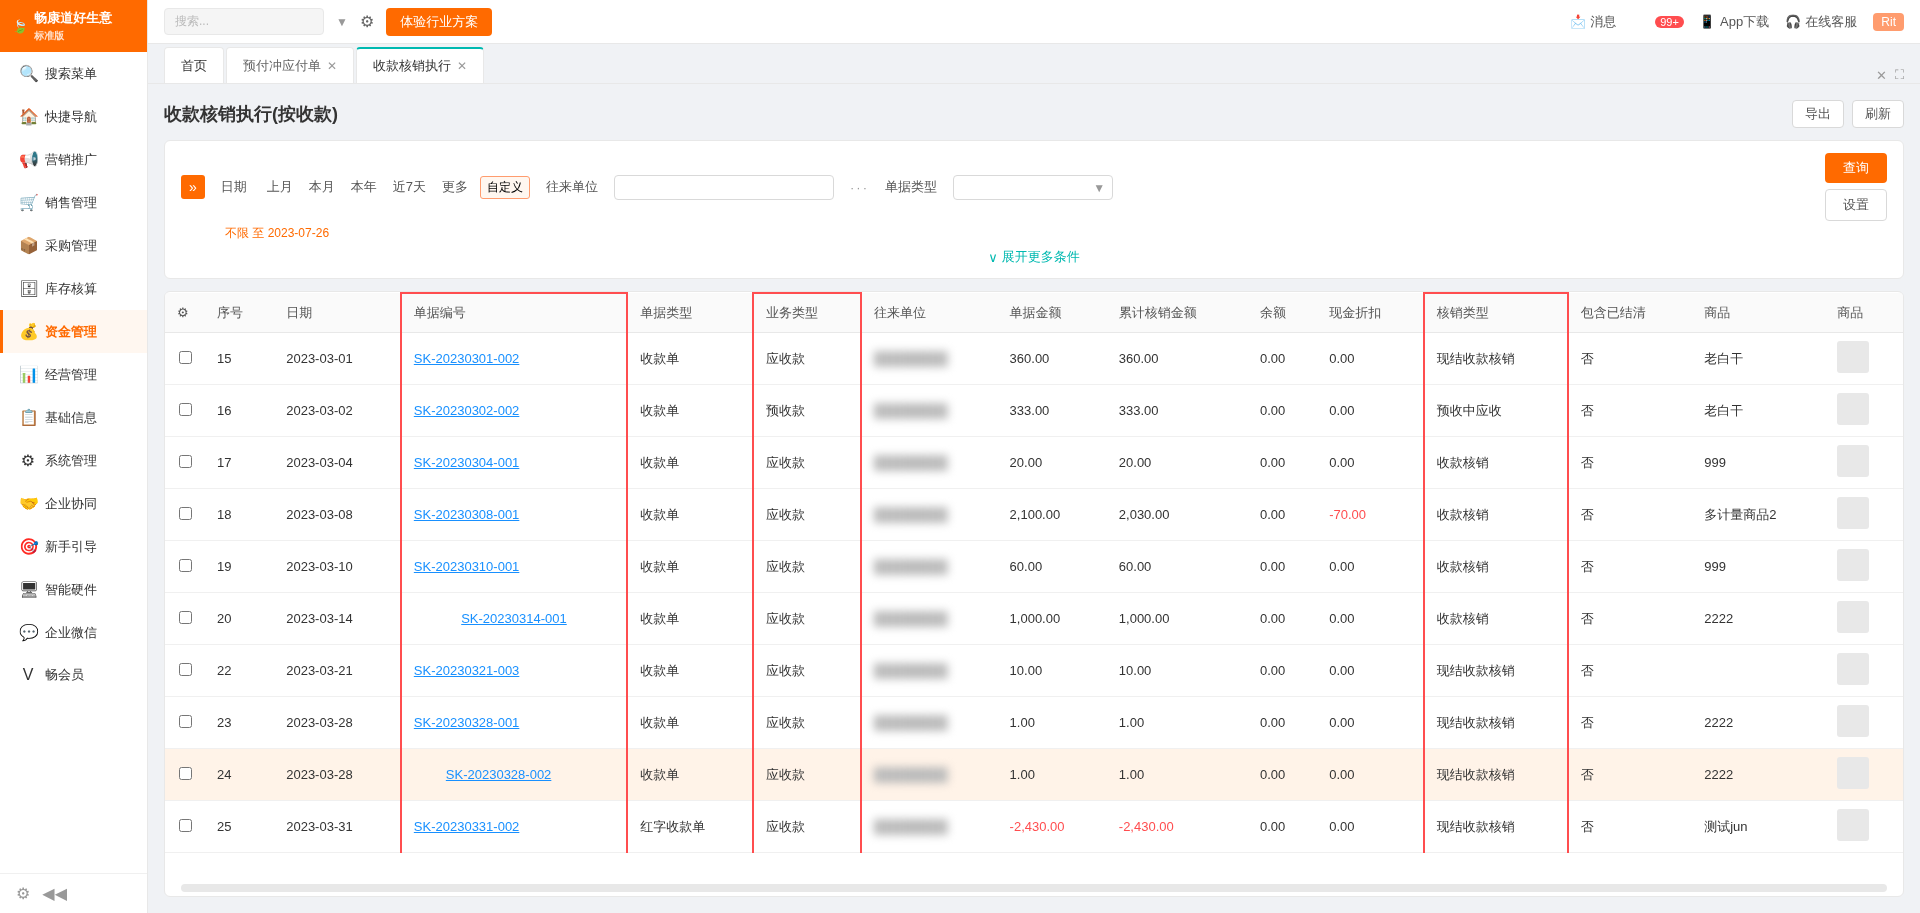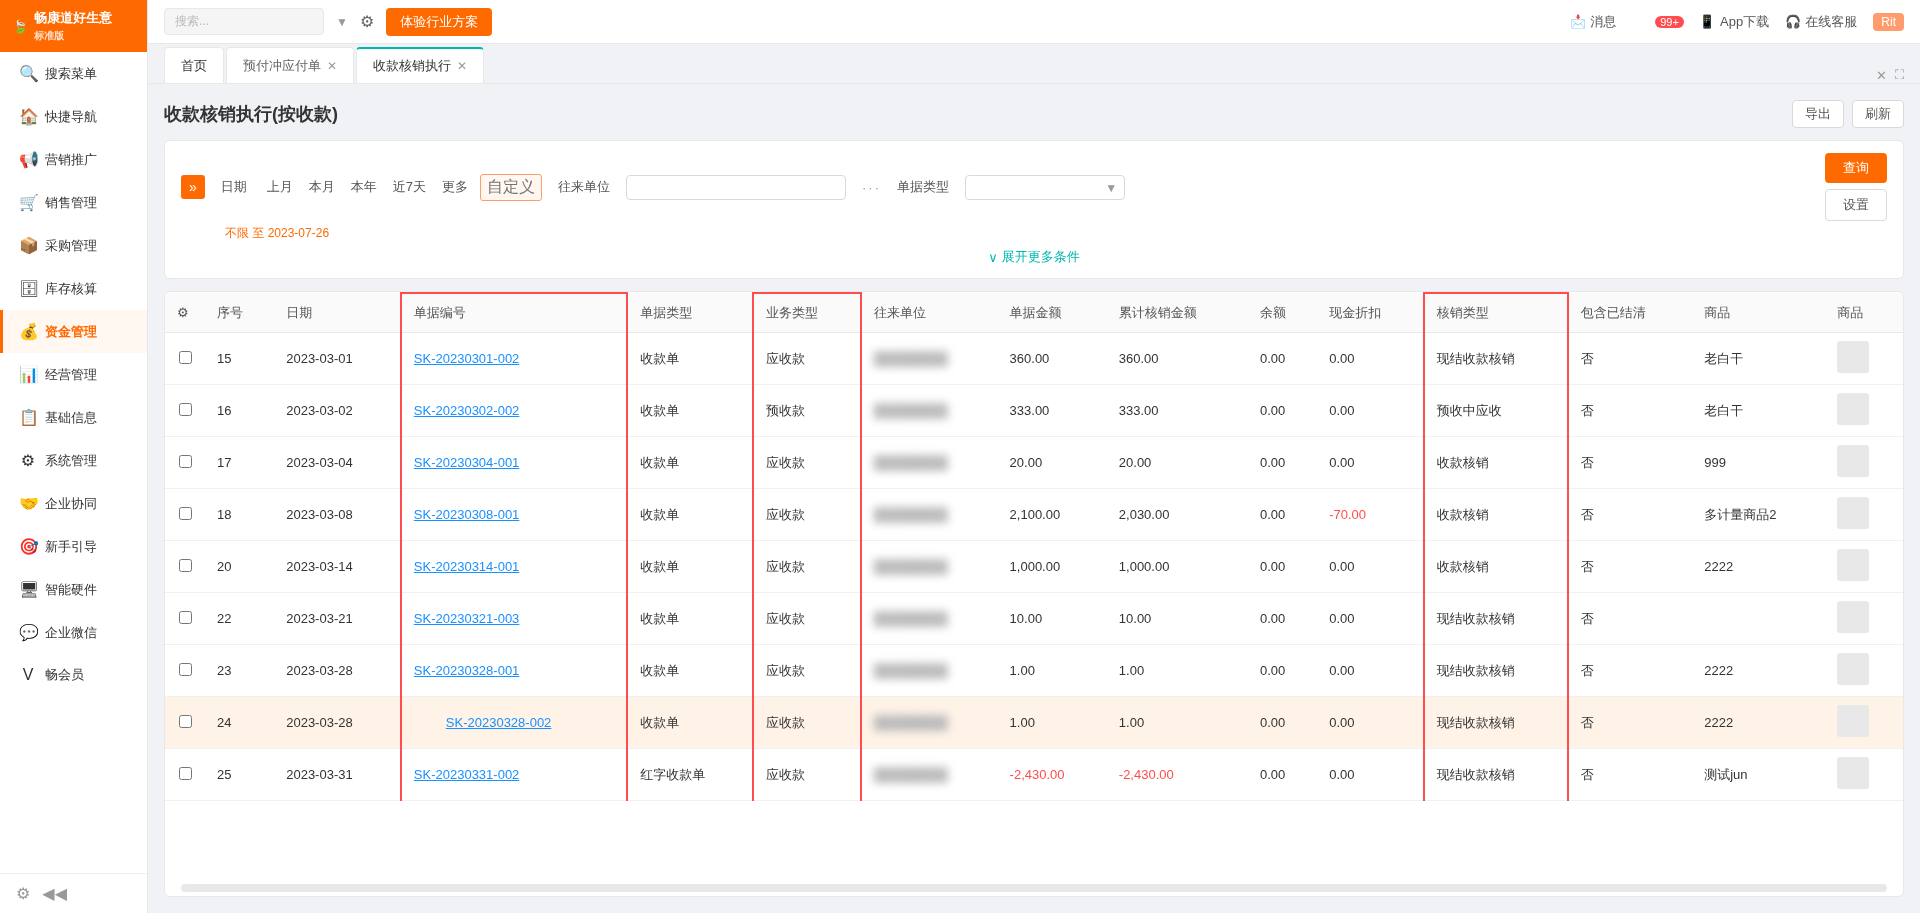--- a/index.html
+++ b/index.html
@@ -140,25 +140,25 @@
       border-radius: 6px;
       padding: 12px 16px;
       border: 1px solid #e8e8e8;
     }
     .filter-row { display: flex; align-items: center; gap: 16px; flex-wrap: wrap; }
     .filter-label { color: #555; font-size: 13px; white-space: nowrap; }
     .filter-time-btns { display: flex; gap: 8px; align-items: center; }
     .filter-time-btn { color: #555; cursor: pointer; font-size: 13px; padding: 2px 4px; }
     .filter-time-custom {
       background: #fff7f0;
-      color: #737373;
+      color: #000000;
       border: 1px solid #ff9c6e;
       border-radius: 3px;
       padding: 2px 6px;
-      font-size: 16px;
+      font-size: 12px;
       cursor: pointer;
     }
     .filter-date-range { color: #ff6a00; font-size: 12px; margin-top: 2px; }
     .filter-input {
       border: 1px solid #d9d9d9;
       border-radius: 4px;
       padding: 4px 10px;
       width: 220px;
       color: #333;
       font-size: 13px;
@@ -496,23 +496,40 @@
       <td class="">2,030.00</td>
       <td>0.00</td>
       <td class="negative">-70.00</td>
       <td style="border-left:2px solid #ff4d4f; border-right:2px solid #ff4d4f;">收款核销</td>
       <td>否</td>
       <td>多计量商品2</td>
       <td><div class="img-thumb" style="background:#e8e8e8;border-radius:3px;width:32px;height:32px;display:inline-block;"></div></td>
     </tr>
               <tr>
       <td style="text-align:center;"><input type="checkbox" style=""></td>
+      <td>19</td>
+      <td>2023-03-10</td>
+      <td class="link-cell" style="border-left:2px solid #ff4d4f; border-right:2px solid #ff4d4f;">SK-20230310-001</td>
+      <td>收款单</td>
+      <td style="border-left:2px solid #ff4d4f; border-right:2px solid #ff4d4f;">应收款</td>
+      <td class="blurred">████████</td>
+      <td class="">60.00</td>
+      <td class="">60.00</td>
+      <td>0.00</td>
+      <td class="">0.00</td>
+      <td style="border-left:2px solid #ff4d4f; border-right:2px solid #ff4d4f;">收款核销</td>
+      <td>否</td>
+      <td>999</td>
+      <td><div class="img-thumb" style="background:#e8e8e8;border-radius:3px;width:32px;height:32px;display:inline-block;"></div></td>
+    </tr>
+              <tr>
+      <td style="text-align:center;"><input type="checkbox" style=""></td>
       <td>20</td>
       <td>2023-03-14</td>
-      <td class="link-cell" style="border-left:2px solid #ff4d4f; border-right:2px solid #ff4d4f;">SK-20230314-001</td>
+      <td class="link-cell" style="border-left:2px solid #ff4d4f; border-right:2px solid #ff4d4f;text-align:center;">SK-20230314-001</td>
       <td>收款单</td>
       <td style="border-left:2px solid #ff4d4f; border-right:2px solid #ff4d4f;">应收款</td>
       <td class="blurred">████████</td>
       <td class="">1,000.00</td>
       <td class="">1,000.00</td>
       <td>0.00</td>
       <td class="">0.00</td>
       <td style="border-left:2px solid #ff4d4f; border-right:2px solid #ff4d4f;">收款核销</td>
       <td>否</td>
       <td>2222</td>

